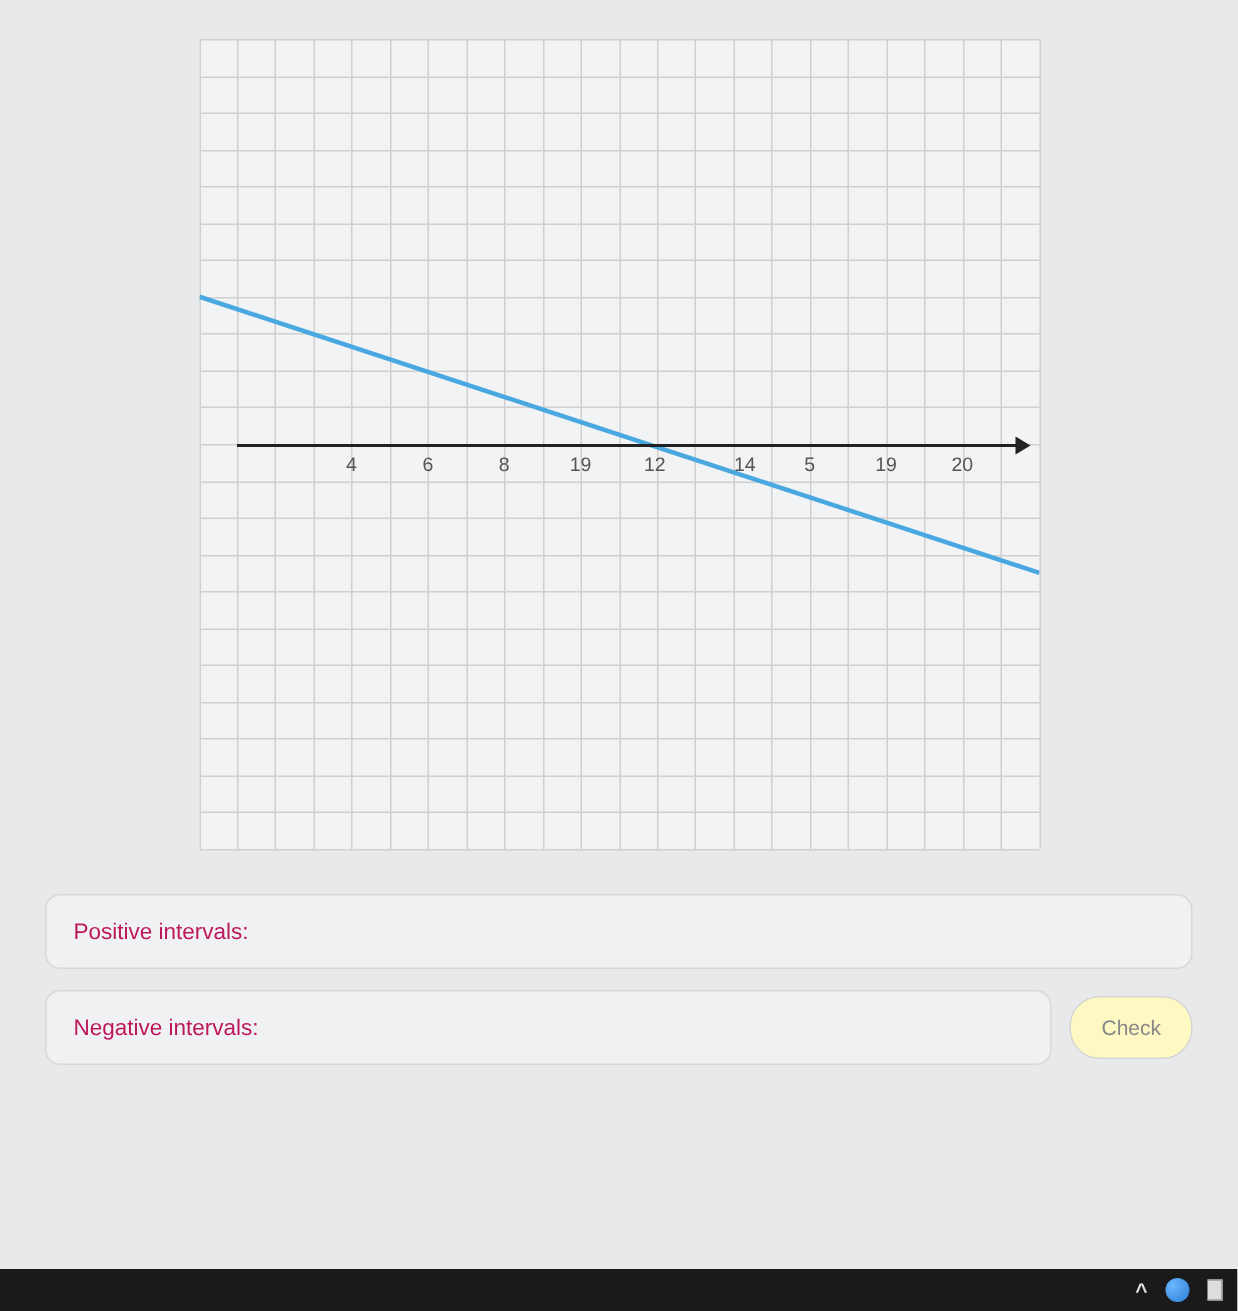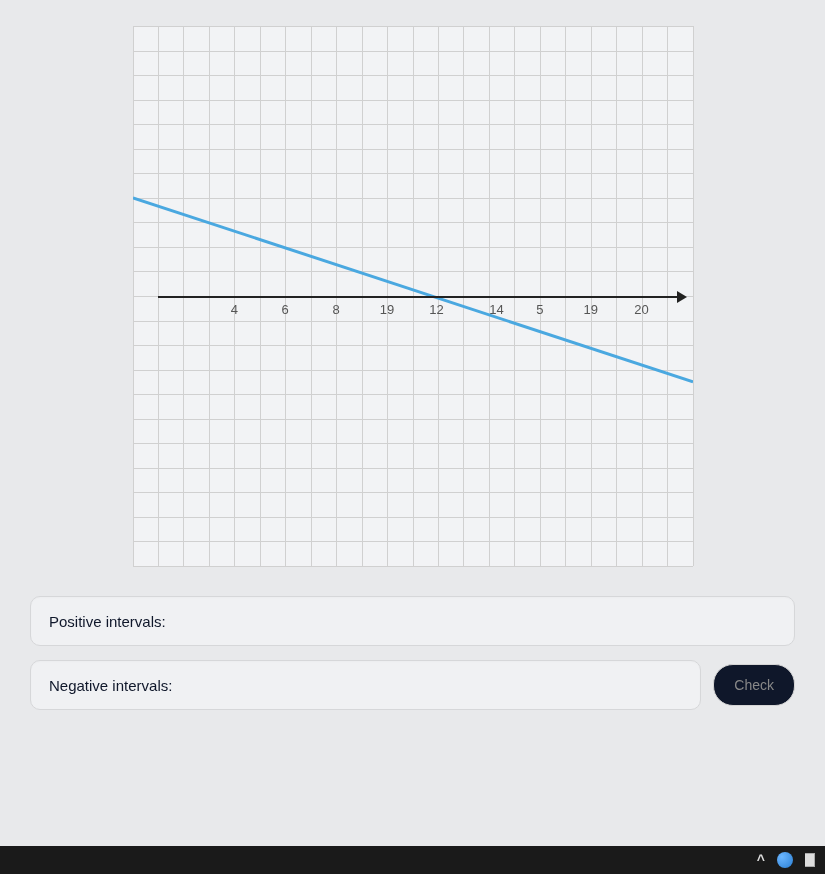--- a/index.html
+++ b/index.html
@@ -92,29 +92,29 @@
       margin-bottom: 14px;
     }
     .input-field {
       flex: 1;
       height: 50px;
       background: #f0f1f3;
       border: 1px solid #d6d7d9;
       border-radius: 10px;
       padding: 0 18px;
       font-size: 15px;
-      color: #0f172a;
+      color: #be185d;
       display: flex;
       align-items: center;
       box-shadow: inset 0 1px 2px rgba(0,0,0,0.02);
     }
     .check-button {
       height: 42px;
       padding: 0 20px;
-      background: #0f172a;
+      background: #fef9c3;
       border: 1px solid #d5d5d5;
       border-radius: 20px;
       font-size: 14px;
       color: #888;
       display: flex;
       align-items: center;
       justify-content: center;
       cursor: pointer;
     }
     .taskbar {

